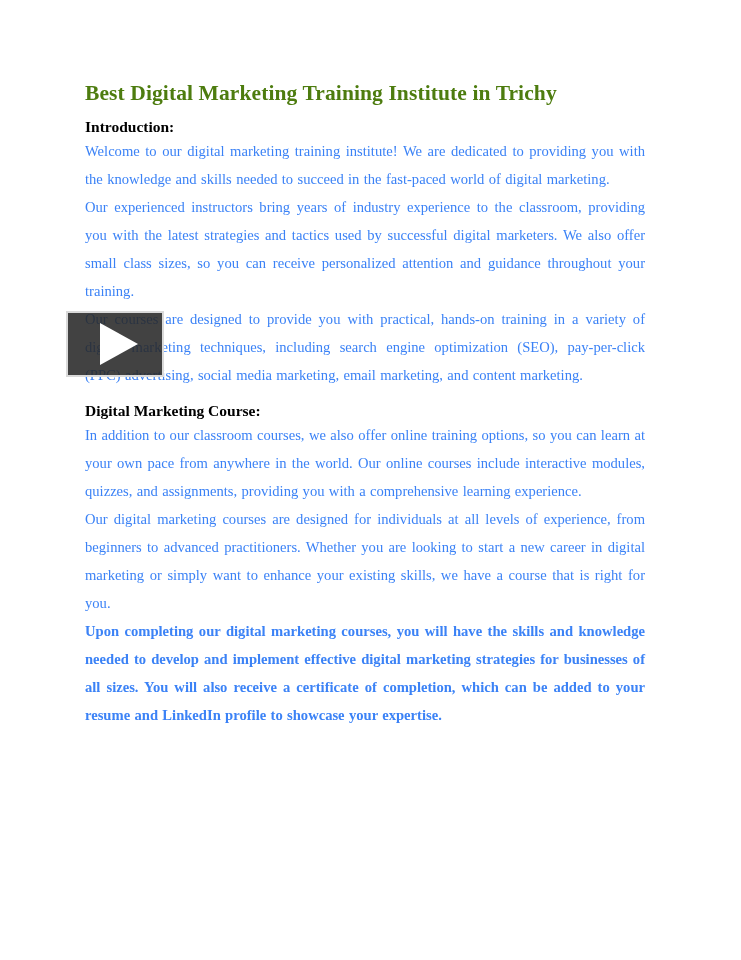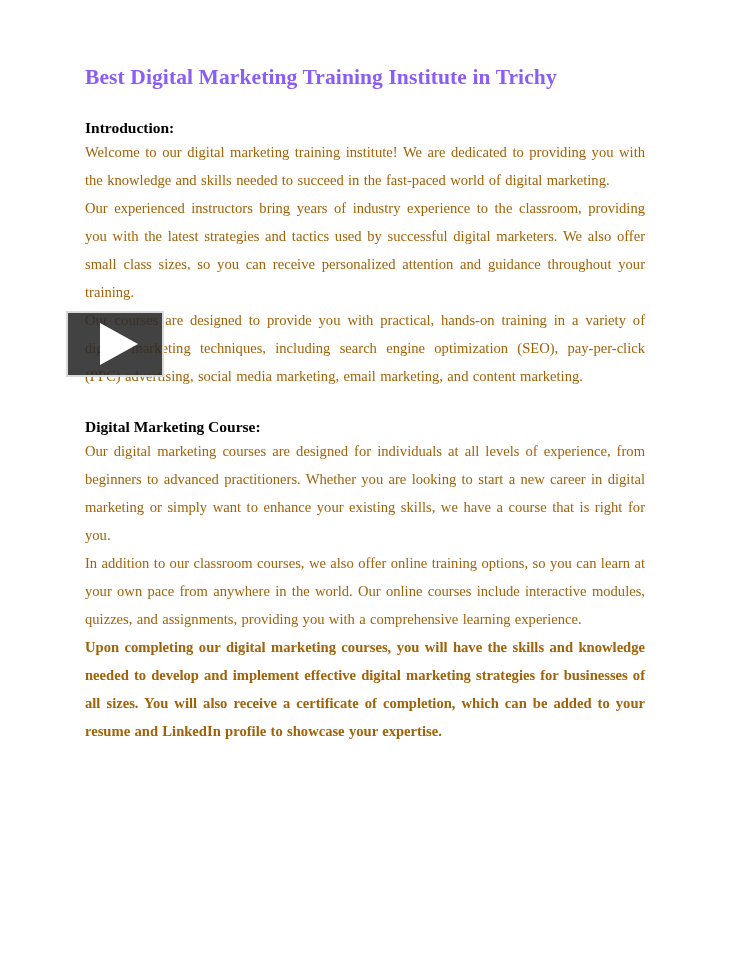--- a/index.html
+++ b/index.html
@@ -25,49 +25,49 @@
     left: 85px;
     top: 0;
     width: 560px;
   }
 
   .doc-title {
     font-family: "Liberation Serif", "DejaVu Serif", serif;
     font-size: 21.5px;
     font-weight: bold;
     letter-spacing: 0.1px;
-    color: #8b5cf6;
+    color: #4d7c0f;
     margin: 0;
-    padding-top: 64px;
+    padding-top: 80px;
     line-height: 1.25;
     white-space: nowrap;
   }
 
   .section-heading {
     font-family: "Liberation Serif", "DejaVu Serif", serif;
     font-size: 15.5px;
     font-weight: bold;
     color: #000000;
     margin: 0;
     line-height: 1.3;
   }
 
   .heading-introduction {
-    margin-top: 27px;
+    margin-top: 10px;
   }
 
   .heading-course {
-    margin-top: 27px;
+    margin-top: 12px;
   }
 
   p.body-text {
     font-family: "Liberation Serif", "DejaVu Serif", serif;
     font-size: 14.6px;
     line-height: 28px;
-    color: #a16207;
+    color: #3b82f6;
     margin: 0;
     text-align: justify;
     text-justify: inter-word;
     word-spacing: 0.7px;
   }
 
   .para-1 { margin-top: 18px; }
   .para-2 { margin-top: 10px; }
   .para-3 { margin-top: 10px; }
   .para-4 { margin-top: 18px; }
@@ -111,23 +111,23 @@
     <h2 class="section-heading heading-introduction">Introduction:</h2>
 
     <p class="body-text para-1">Welcome to our digital marketing training institute! We are dedicated to providing you with the knowledge and skills needed to succeed in the fast-paced world of digital marketing.</p>
 
     <p class="body-text para-3">Our experienced instructors bring years of industry experience to the classroom, providing you with the latest strategies and tactics used by successful digital marketers. We also offer small class sizes, so you can receive personalized attention and guidance throughout your training.</p>
 
     <p class="body-text para-2">Our courses are designed to provide you with practical, hands-on training in a variety of digital marketing techniques, including search engine optimization (SEO), pay-per-click (PPC) advertising, social media marketing, email marketing, and content marketing.</p>
 
     <h2 class="section-heading heading-course">Digital Marketing Course:</h2>
 
+    <p class="body-text para-5">In addition to our classroom courses, we also offer online training options, so you can learn at your own pace from anywhere in the world. Our online courses include interactive modules, quizzes, and assignments, providing you with a comprehensive learning experience.</p>
+
     <p class="body-text para-4">Our digital marketing courses are designed for individuals at all levels of experience, from beginners to advanced practitioners. Whether you are looking to start a new career in digital marketing or simply want to enhance your existing skills, we have a course that is right for you.</p>
-
-    <p class="body-text para-5">In addition to our classroom courses, we also offer online training options, so you can learn at your own pace from anywhere in the world. Our online courses include interactive modules, quizzes, and assignments, providing you with a comprehensive learning experience.</p>
 
     <p class="body-text para-6">Upon completing our digital marketing courses, you will have the skills and knowledge needed to develop and implement effective digital marketing strategies for businesses of all sizes. You will also receive a certificate of completion, which can be added to your resume and LinkedIn profile to showcase your expertise.</p>
 
   </div>
 
   <div class="play-overlay">
     <span class="play-triangle"></span>
   </div>
 
 </div>

